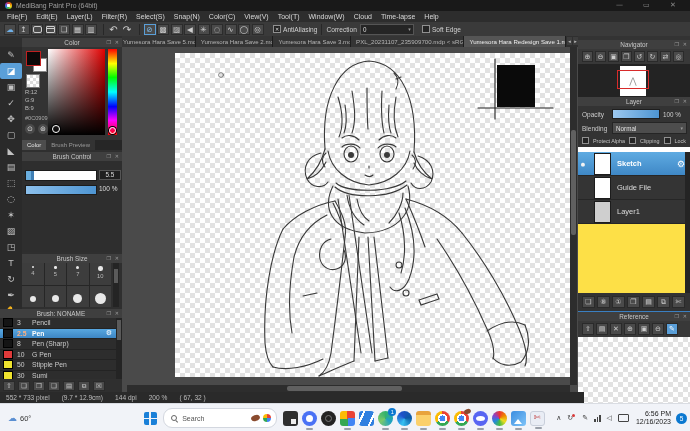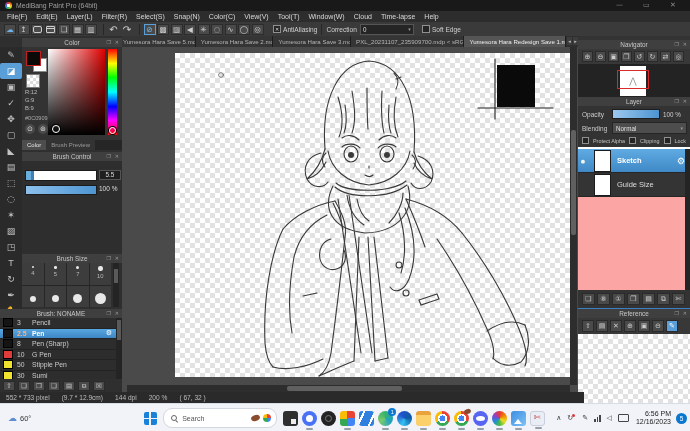--- a/index.html
+++ b/index.html
@@ -415,31 +415,36 @@
       </span>
     </div>
     <div style="display:flex;align-items:center;gap:2px;padding:1px 2px 3px 4px;">
       <span class="cb" style="width:5px;height:5px;"></span>
       <span style="font-size:5.4px;color:#c3c3c3;">Protect Alpha</span>
       <span class="cb" style="width:5px;height:5px;margin-left:2px;"></span>
       <span style="font-size:5.4px;color:#c3c3c3;">Clipping</span>
       <span class="cb" style="width:5px;height:5px;margin-left:2px;"></span>
       <span style="font-size:5.4px;color:#c3c3c3;">Lock</span>
     </div>
-    <div style="position:relative;height:141px;background:#fca5a5;border-top:2px solid #ffffff;">
+    <div style="position:relative;height:141px;background:#fde047;border-top:5px solid #ffffff;">
       <div class="lrow sel">
         <span class="g" style="width:10px;text-align:center;font-size:5px;color:#f2f2f2;">●</span>
         <span class="lthumb checker-sm"></span>
         <span style="flex:1;">Sketch</span>
         <span class="g" style="margin-right:5px;font-size:9px;">⚙</span>
       </div>
       <div class="lrow">
         <span style="width:10px;"></span>
         <span class="lthumb checker-sm"></span>
-        <span>Guide Size</span>
+        <span>Guide File</span>
+      </div>
+      <div class="lrow">
+        <span style="width:10px;"></span>
+        <span class="lthumb" style="background:#cfcfcf;"></span>
+        <span>Layer1</span>
       </div>
       <span style="position:absolute;right:0;top:0;width:5px;height:141px;background:#242424;"></span>
     </div>
     <div style="display:flex;gap:2px;padding:3px 0 3px 4px;background:#333;">
       <span class="sbtn g" style="width:13px;height:12px;font-size:7px;">❏</span>
       <span class="sbtn g" style="width:13px;height:12px;font-size:7px;">⑧</span>
       <span class="sbtn g" style="width:13px;height:12px;font-size:7px;">①</span>
       <span class="sbtn g" style="width:13px;height:12px;font-size:7px;">❐</span>
       <span class="sbtn g" style="width:13px;height:12px;font-size:7px;">▤</span>
       <span class="sbtn g" style="width:13px;height:12px;font-size:7px;">⧉</span>

